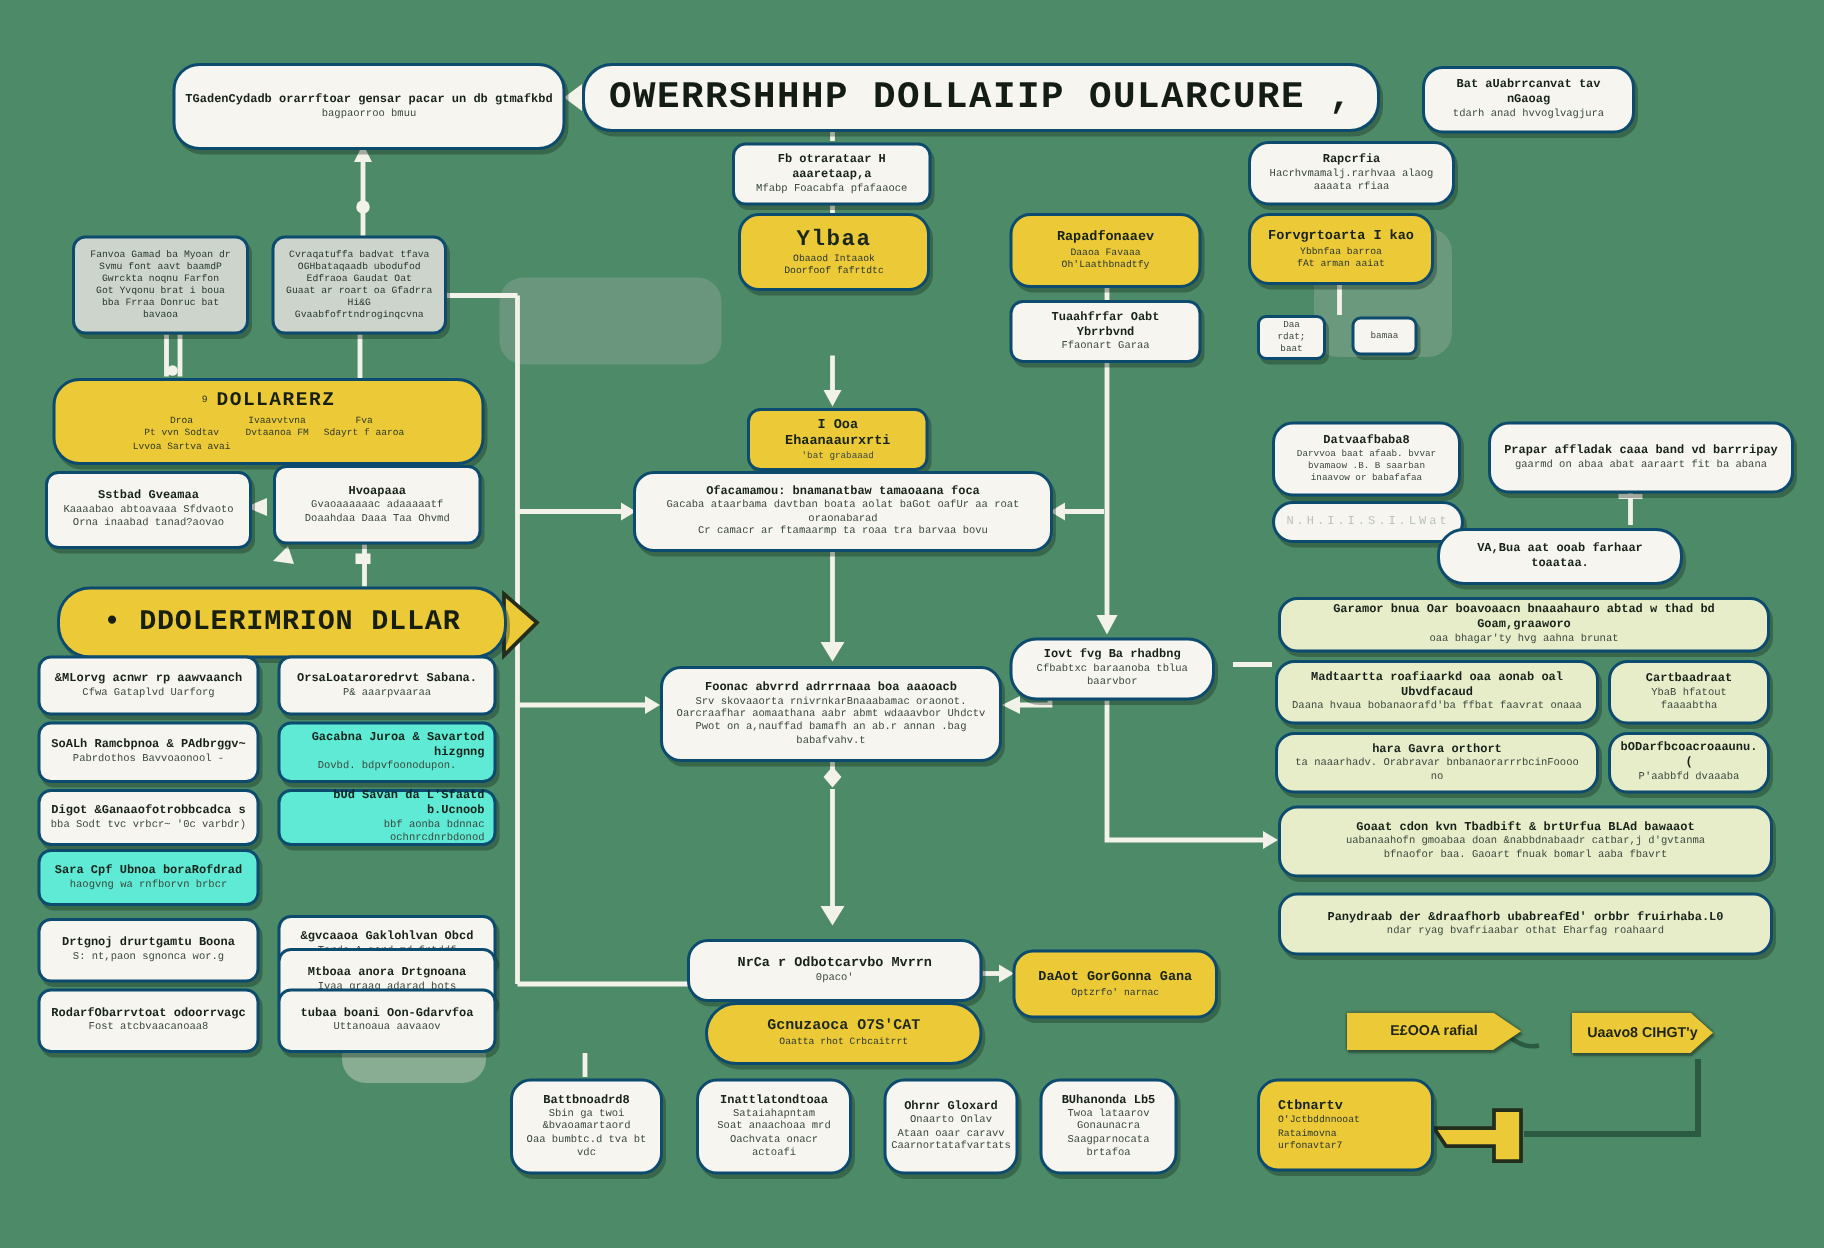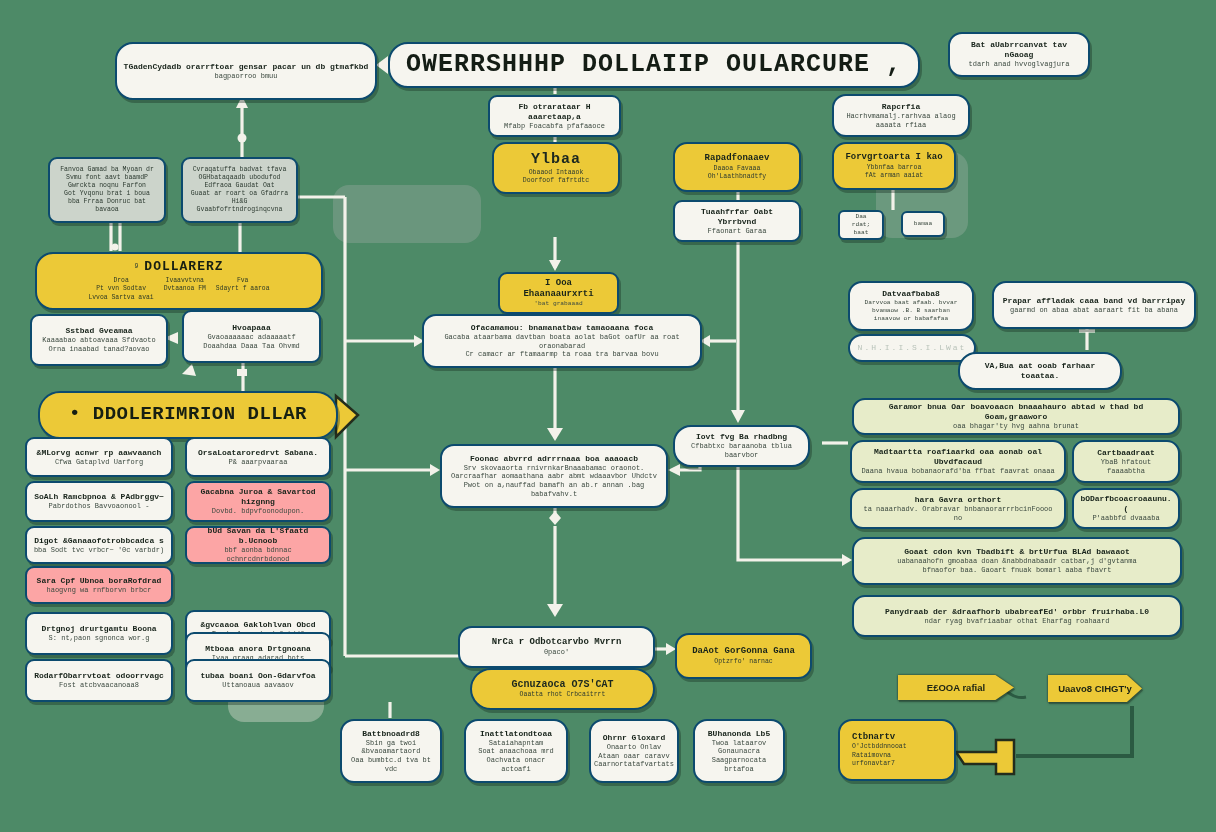--- a/index.html
+++ b/index.html
@@ -6,21 +6,21 @@
   body{width:1216px;height:832px;overflow:hidden;background:#4d8a67;position:relative;
        font-family:"Liberation Sans","DejaVu Sans",sans-serif;color:#1c281f;}
   #stage{position:absolute;inset:0;width:1216px;height:832px;}
   .blob{position:absolute;border-radius:16px;z-index:0;}
   svg.lines{position:absolute;left:0;top:0;z-index:1;}
   .box{position:absolute;z-index:2;background:#f6f5ef;border:2px solid #0c4a6e;border-radius:9px;
        box-shadow:2px 3px 0 rgba(17,36,25,.35);box-sizing:border-box;display:flex;flex-direction:column;
        justify-content:center;align-items:center;text-align:center;padding:3px 6px;line-height:1.25;font-family:Liberation Mono, monospace;}
   .yellow{background:#ecc937;}
   .sage{background:#ccd4cb;}
-  .pale{background:#fca5a5;}
+  .pale{background:#5eead4;text-align:right;}
   .stackg{background:#e7ecc9;border-radius:13px;}
   .r14{border-radius:14px;} .r18{border-radius:18px;} .r22{border-radius:22px;}
   .b{font-weight:bold;font-size:8px;color:#17231a;}
   .b9{font-weight:bold;font-size:9px;color:#17231a;}
   .m{font-size:7px;color:#3c4a40;}
   .xs{font-size:6.5px;color:#2c3a30;}
   .xxs{font-size:6.2px;color:#3c4a40;}
   .titlebox{font-weight:bold;font-size:25px;letter-spacing:1px;color:#141d15;border-radius:20px;}
   .bannerbox{font-weight:bold;font-size:19px;letter-spacing:.5px;color:#171f12;border-radius:22px;}
   .dz-title{font-weight:bold;font-size:13px;letter-spacing:1px;color:#171f12;}
@@ -272,21 +272,21 @@
     <span class="xs">Ybbnfaa barroa</span>
     <span class="xs">fAt arman aaiat</span>
   </div>
   <div class="box" style="left:838px;top:210px;width:46px;height:30px;border-radius:6px;">
     <span class="xxs">Daa rdat;</span>
     <span class="xxs">baat</span>
   </div>
   <div class="box" style="left:901px;top:211px;width:44px;height:26px;border-radius:6px;">
     <span class="xxs">bamaa</span>
   </div>
-  <div class="box r14" style="left:948px;top:32px;width:142px;height:45px;text-align:center;">
+  <div class="box r14" style="left:948px;top:44px;width:142px;height:45px;text-align:center;">
     <span class="b">Bat aUabrrcanvat tav nGaoag</span>
     <span class="m">tdarh anad hvvoglvagjura</span>
   </div>
 
   <div class="box r14" style="left:848px;top:281px;width:126px;height:50px;">
     <span class="b">Datvaafbaba8</span>
     <span class="xxs">Darvvoa baat afaab. bvvar</span>
     <span class="xxs">bvamaow .B. B saarban</span>
     <span class="xxs">inaavow or babafafaa</span>
   </div>

